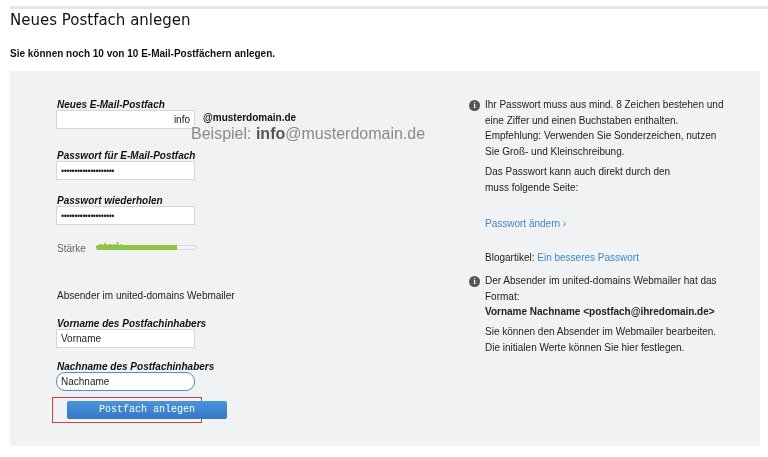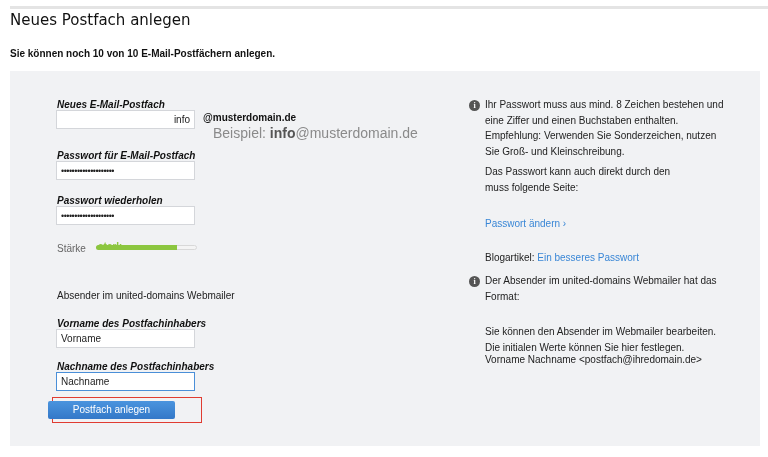--- a/index.html
+++ b/index.html
@@ -7,29 +7,29 @@
   .topbar{position:absolute;left:10px;top:6px;width:758px;height:3px;background:#e4e4e4;}
   .title{position:absolute;left:10px;top:11px;font-family:"DejaVu Sans",sans-serif;font-size:15px;font-weight:500;color:#111;}
   .subtitle{position:absolute;left:10px;top:48px;font-size:10px;font-weight:bold;color:#111;}
   .panel{position:absolute;left:10px;top:71px;width:750px;height:375px;background:#f1f2f4;}
   .lbl{position:absolute;font-size:10px;font-weight:bold;color:#111;font-style:italic;}
   .input{position:absolute;width:139px;height:19px;background:#fff;border:1px solid #d4d6da;box-sizing:border-box;font-size:10px;line-height:17px;padding:0 4px;color:#222;}
   .input.right{text-align:right;}
   .input.focus{border-color:#4a8fd8;}
   .input .dots{letter-spacing:-0.5px;font-size:9px;}
   .domain{position:absolute;left:203px;top:112px;font-size:10px;font-weight:bold;}
-  .example{position:absolute;left:213px;top:125px;font-size:14px;color:#8a8a8a;}
+  .example{position:absolute;left:191px;top:125px;font-size:16px;color:#8a8a8a;}
   .example b{color:#555;}
   .strength-lbl{position:absolute;left:57px;top:243px;font-size:10px;color:#666;}
   .strength-txt{position:absolute;left:98px;top:241px;font-size:10px;color:#8cc63f;font-weight:bold;}
   .strength-track{position:absolute;left:96px;top:245px;width:101px;height:5px;border:1px solid #d8d8d8;border-radius:3px;background:#f4f4f4;box-sizing:border-box;}
   .strength-fill{position:absolute;left:96px;top:245px;width:81px;height:5px;background:#8cc63f;border-radius:3px 0 0 3px;}
   .section{position:absolute;left:57px;top:290px;font-size:10px;color:#222;}
   .btn-outline{position:absolute;left:52px;top:397px;width:150px;height:26px;border:1.5px solid #e03c31;box-sizing:border-box;}
-  .btn{position:absolute;left:48px;top:401px;width:127px;height:18px;background:linear-gradient(#4a94de,#3478c8);border-radius:2px;color:#fff;font-size:10px;text-align:center;line-height:18px;font-family:Liberation Sans, sans-serif;}
+  .btn{position:absolute;left:67px;top:401px;width:160px;height:18px;background:linear-gradient(#4a94de,#3478c8);border-radius:2px;color:#fff;font-size:10px;text-align:center;line-height:18px;font-family:Liberation Mono, monospace;}
   .info{position:absolute;font-size:10px;line-height:15.5px;color:#222;}
   .info-icon{position:absolute;width:11px;height:11px;border-radius:50%;background:#555;color:#fff;font-size:8px;font-weight:bold;text-align:center;line-height:11px;font-family:"Liberation Serif",serif;}
   .link{color:#3a87d6;}
 </style>
 </head>
 <body>
 
 <div class="topbar"></div>
 <div class="title">Neues Postfach anlegen</div>
 <div class="subtitle">Sie können noch 10 von 10 E-Mail-Postfächern anlegen.</div>
@@ -51,21 +51,21 @@
 <div class="strength-txt">stark</div>
 <div class="strength-track"></div>
 <div class="strength-fill"></div>
 
 <div class="section">Absender im united-domains Webmailer</div>
 
 <div class="lbl" style="left:57px;top:318px;">Vorname des Postfachinhabers</div>
 <div class="input" style="left:56px;top:329px;">Vorname</div>
 
 <div class="lbl" style="left:57px;top:361px;">Nachname des Postfachinhabers</div>
-<div class="input focus" style="left:56px;top:372px;">Nachname</div>
+<div class="input focus" style="left:56px;top:372px;border-radius:9px;">Nachname</div>
 
 <div class="btn-outline"></div>
 <div class="btn">Postfach anlegen</div>
 
 <div class="info-icon" style="left:469px;top:100px;">i</div>
 <div class="info" style="left:485px;top:97px;">
   <div>Ihr Passwort muss aus mind. 8 Zeichen bestehen und</div>
   <div>eine Ziffer und einen Buchstaben enthalten.</div>
   <div>Empfehlung: Verwenden Sie Sonderzeichen, nutzen</div>
   <div>Sie Groß- und Kleinschreibung.</div>
@@ -74,18 +74,18 @@
   <div>Das Passwort kann auch direkt durch den</div>
   <div>muss folgende Seite:</div>
 </div>
 <div class="info link" style="left:485px;top:216px;">Passwort ändern ›</div>
 <div class="info" style="left:485px;top:240px;margin-top:10px;"><span>Blogartikel: </span><span class="link">Ein besseres Passwort</span></div>
 
 <div class="info-icon" style="left:469px;top:276px;">i</div>
 <div class="info" style="left:485px;top:273px;">
   <div>Der Absender im united-domains Webmailer hat das</div>
   <div>Format:</div>
-  <div style="font-weight:normal;margin-top:48px;">Vorname Nachname &lt;postfach@ihredomain.de&gt;</div>
+  <div style="font-weight:bold;">Vorname Nachname &lt;postfach@ihredomain.de&gt;</div>
 </div>
 <div class="info" style="left:485px;top:324px;">
   <div>Sie können den Absender im Webmailer bearbeiten.</div>
   <div>Die initialen Werte können Sie hier festlegen.</div>
 </div>
 
 </body></html>

